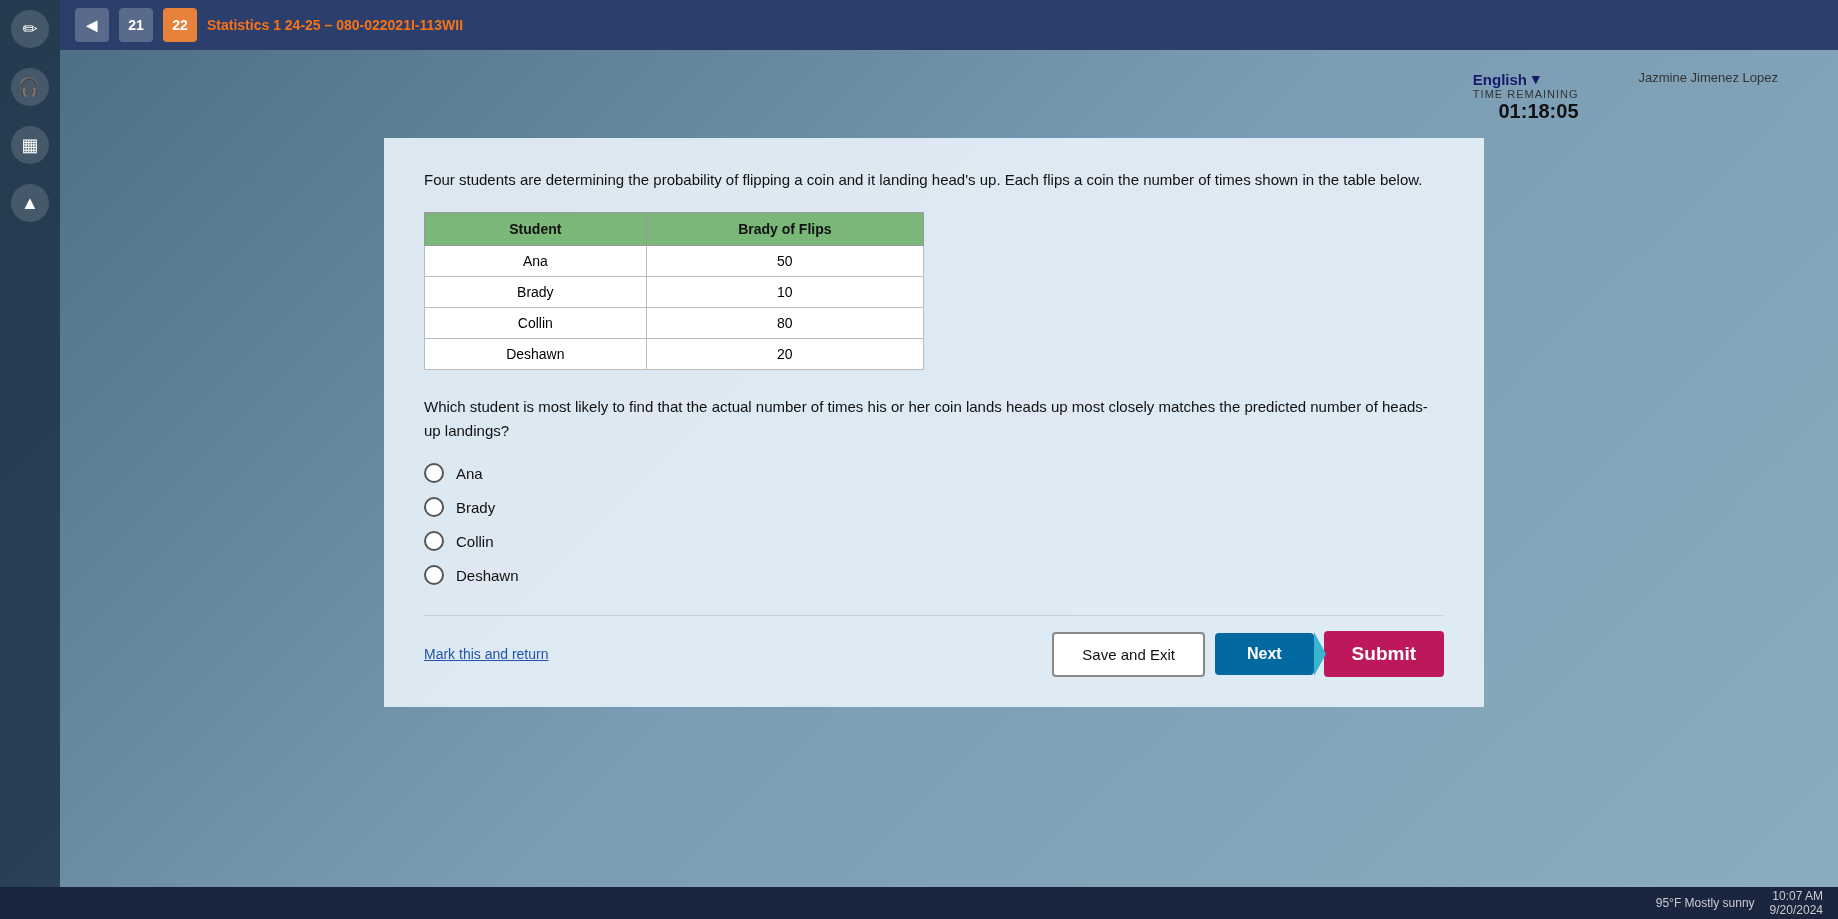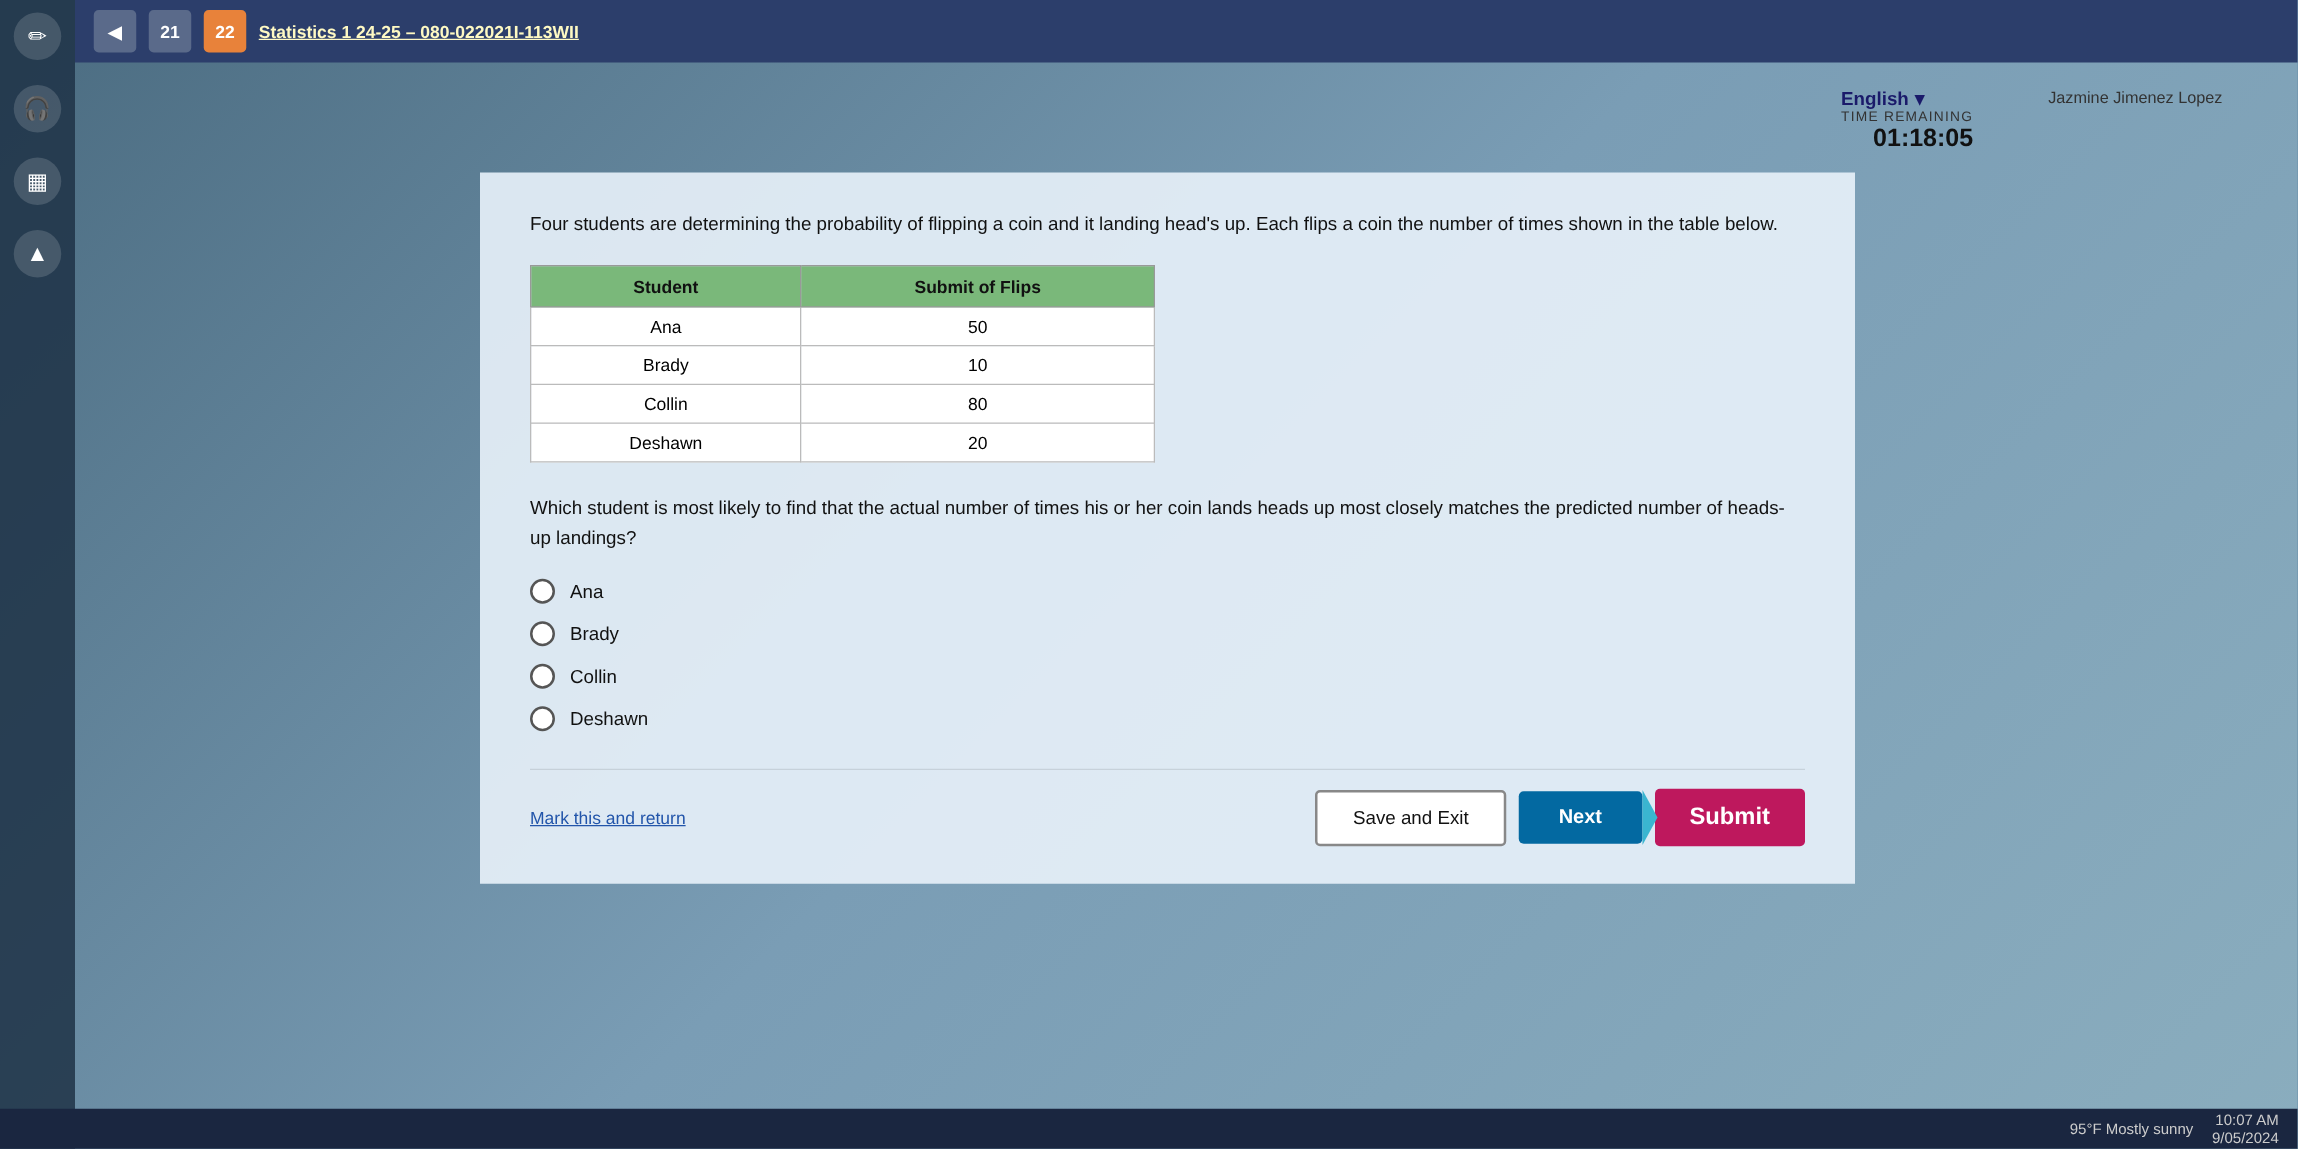--- a/index.html
+++ b/index.html
@@ -57,25 +57,24 @@
       height: 50px;
       background: #2c3e6b;
       z-index: 10;
       display: flex;
       align-items: center;
       padding: 0 15px;
       gap: 10px;
     }
 
     .topbar-title {
-      color: #fef9c3;
+      color: #f97316;
       font-size: 14px;
       font-weight: bold;
       flex: 1;
-      text-decoration: underline;
     }
 
     .nav-btn {
       width: 34px;
       height: 34px;
       border-radius: 4px;
       border: none;
       cursor: pointer;
       font-size: 14px;
       font-weight: bold;
@@ -359,21 +358,21 @@
   </div>
 
   <div class="question-card">
 
     <p class="question-text">Four students are determining the probability of flipping a coin and it landing head's up. Each flips a coin the number of times shown in the table below.</p>
 
     <table class="data-table">
       <thead>
         <tr>
           <th>Student</th>
-          <th>Submit of Flips</th>
+          <th>Brady of Flips</th>
         </tr>
       </thead>
       <tbody id="table-body">
       <tr>
             <td>Ana</td>
             <td>50</td>
           </tr>
           <tr>
             <td>Brady</td>
             <td>10</td>
@@ -419,15 +418,15 @@
       </div>
     </div>
 
   </div>
 </div>
 
 <div class="taskbar">
   <span class="taskbar-weather">95°F  Mostly sunny</span>
   <div class="taskbar-info">
     <div>10:07 AM</div>
-    <div>9/05/2024</div>
+    <div>9/20/2024</div>
   </div>
 </div>
 
 </body></html>

